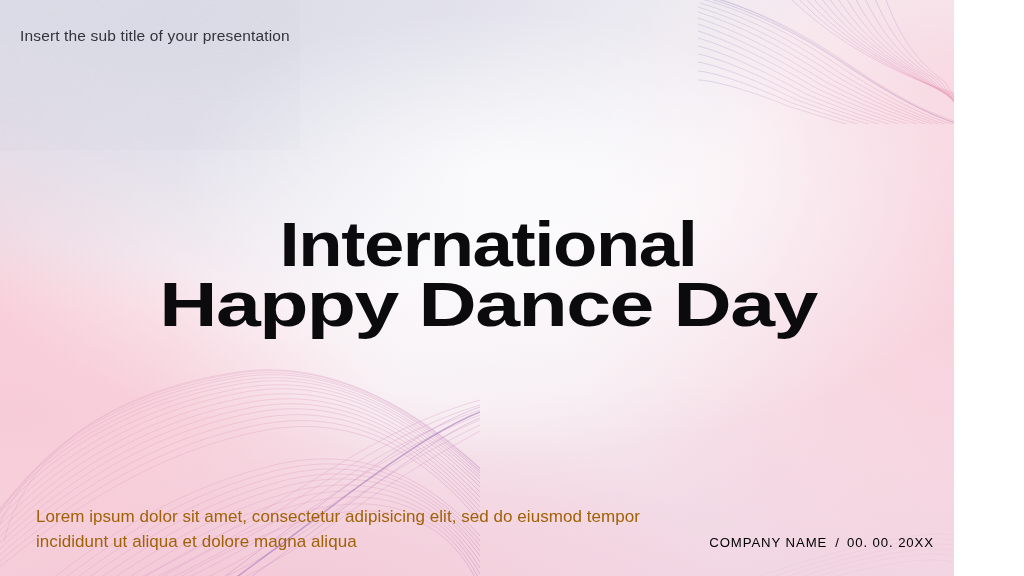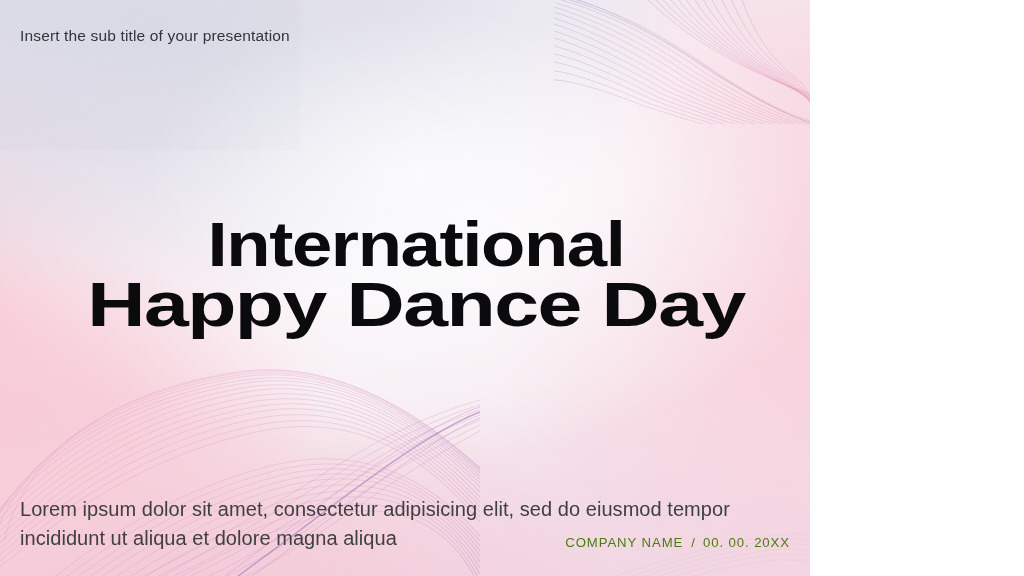--- a/index.html
+++ b/index.html
@@ -2,21 +2,21 @@
 <html><head>
 <meta charset="utf-8">
 <style>
   html, body {
     margin: 0;
     padding: 0;
     background: #ffffff;
   }
   #slide {
     position: relative;
-    width: 810px;
+    width: 954px;
     height: 576px;
     overflow: hidden;
     font-family: "Liberation Sans", sans-serif;
     background-color: #f2eaef;
     isolation: isolate;
   }
 
   
   .bg-layer {
     position: absolute;
@@ -109,39 +109,39 @@
   #title-line-2 {
     font-size: 62px;
     letter-spacing: -1.2px;
     margin-top: 2px;
     transform: scaleX(1.30) scaleY(1.02);
     transform-origin: center center;
   }
 
   #body-text {
     position: absolute;
-    left: 20px;
+    left: 36px;
     bottom: 22px;
-    font-size: 20px;
+    font-size: 17px;
     line-height: 1.48;
-    color: #404040;
+    color: #a16207;
     max-width: 560px;
     letter-spacing: 0.05px;
   }
   #body-text .body-line {
     display: block;
     white-space: nowrap;
   }
 
   #footer-right {
     position: absolute;
     right: 20px;
     bottom: 26px;
     font-size: 13.2px;
-    color: #4d7c0f;
+    color: #000000;
     letter-spacing: 0.9px;
     white-space: nowrap;
     display: flex;
     align-items: flex-start;
     gap: 8px;
   }
   #footer-right .sep {
     letter-spacing: 0;
   }
 </style>

